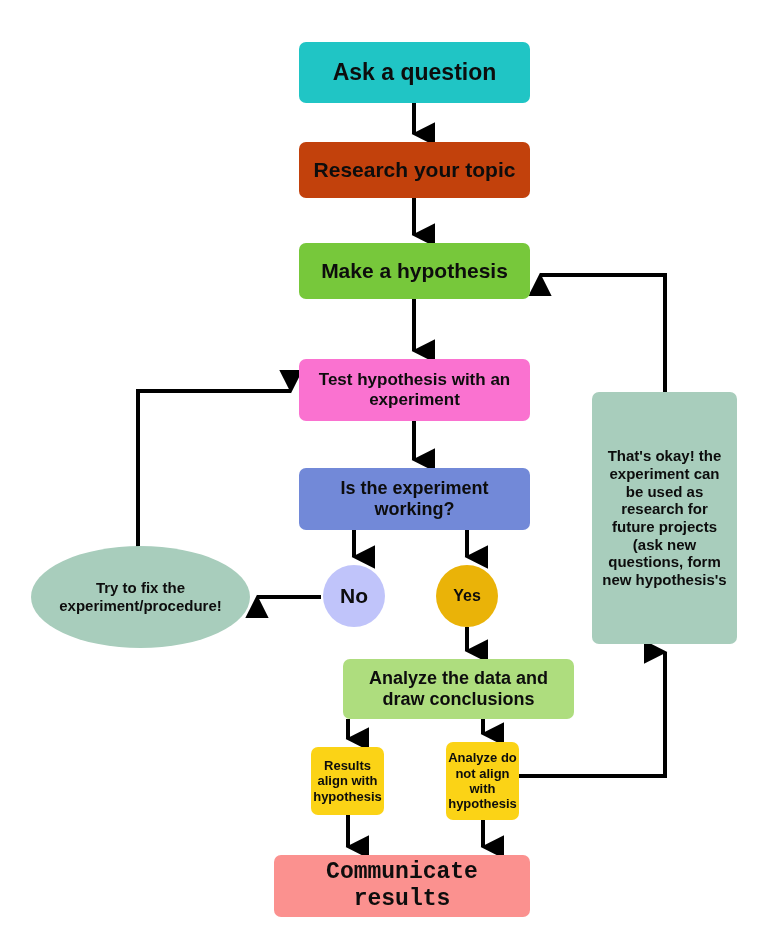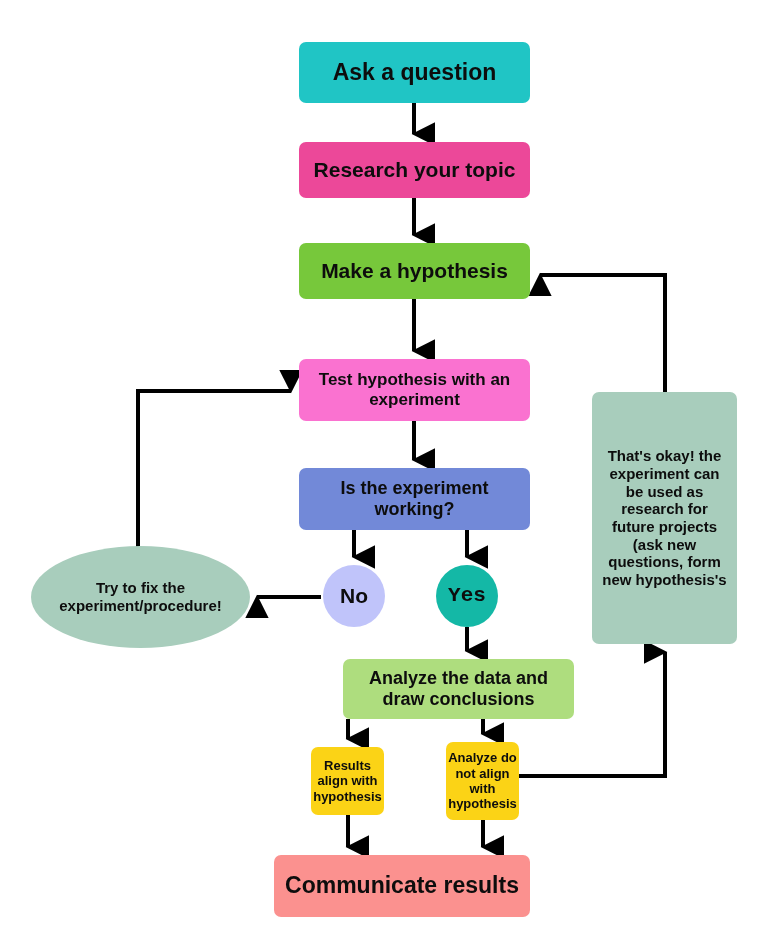--- a/index.html
+++ b/index.html
@@ -69,27 +69,27 @@
         <path d="M483,719 L483,734" marker-end="url(#arrow-down)"></path>
         <path d="M348,815 L348,847" marker-end="url(#arrow-down)"></path>
         <path d="M483,820 L483,847" marker-end="url(#arrow-down)"></path>
         <path d="M519,776 L665,776 L665,652" marker-end="url(#arrow-down)"></path>
         <path d="M665,392 L665,275 L540,275" marker-end="url(#arrow-down)"></path>
       </g>
   </svg>
 
   <div id="node-layer">
       <div class="node" style="left: 299px; top: 42px; width: 231px; height: 61px; background: rgb(32, 197, 197); font-size: 23px;"><span>Ask a question</span></div>
-      <div class="node" style="left: 299px; top: 142px; width: 231px; height: 56px; background: #ec4899; font-size: 21px;"><span>Research your topic</span></div>
+      <div class="node" style="left: 299px; top: 142px; width: 231px; height: 56px; background: #c2410c; font-size: 21px;"><span>Research your topic</span></div>
       <div class="node" style="left: 299px; top: 243px; width: 231px; height: 56px; background: rgb(119, 200, 59); font-size: 21px; justify-content: center;"><span>Make a hypothesis</span></div>
       <div class="node" style="left: 299px; top: 359px; width: 231px; height: 62px; background: rgb(250, 114, 208); font-size: 17px;"><span>Test hypothesis with an experiment</span></div>
       <div class="node" style="left: 299px; top: 468px; width: 231px; height: 62px; background: rgb(114, 137, 216); font-size: 18px;"><span>Is the experiment working?</span></div>
       <div class="node circle" style="left: 323px; top: 565px; width: 62px; height: 62px; background: rgb(192, 196, 250); font-size: 21px;"><span>No</span></div>
-      <div class="node circle" style="left: 436px; top: 565px; width: 62px; height: 62px; background: #14b8a6; font-size: 21px; font-family: Liberation Mono, monospace;"><span>Yes</span></div>
+      <div class="node circle" style="left: 436px; top: 565px; width: 62px; height: 62px; background: #eab308; font-size: 16px;"><span>Yes</span></div>
       <div class="node ellipse" style="left: 31px; top: 546px; width: 219px; height: 102px; background: rgb(168, 205, 188); font-size: 15px;"><span>Try to fix the experiment/procedure!</span></div>
       <div class="node" style="left: 592px; top: 392px; width: 145px; height: 252px; background: rgb(168, 205, 188); font-size: 15px;"><span>That's okay! the experiment can be used as research for future projects (ask new questions, form new hypothesis's</span></div>
       <div class="node" style="left: 299px; top: 659px; width: 231px; height: 60px; background: rgb(174, 221, 126); font-size: 18px; margin-left: 44px;"><span>Analyze the data and draw conclusions</span></div>
       <div class="node" style="left: 311px; top: 747px; width: 73px; height: 68px; background: rgb(251, 211, 22); font-size: 13px;"><span>Results align with hypothesis</span></div>
       <div class="node" style="left: 446px; top: 742px; width: 73px; height: 78px; background: rgb(251, 211, 22); font-size: 13px;"><span>Analyze do not align with hypothesis</span></div>
-      <div class="node" style="left: 274px; top: 855px; width: 256px; height: 62px; background: rgb(251, 145, 143); font-size: 23px;"><span>Communicate results</span></div>
+      <div class="node" style="left: 274px; top: 855px; width: 256px; height: 62px; background: rgb(251, 145, 143); font-size: 23px; font-family: Liberation Mono, monospace;"><span>Communicate results</span></div>
     </div>
 
 </div>
 
 </body></html>

